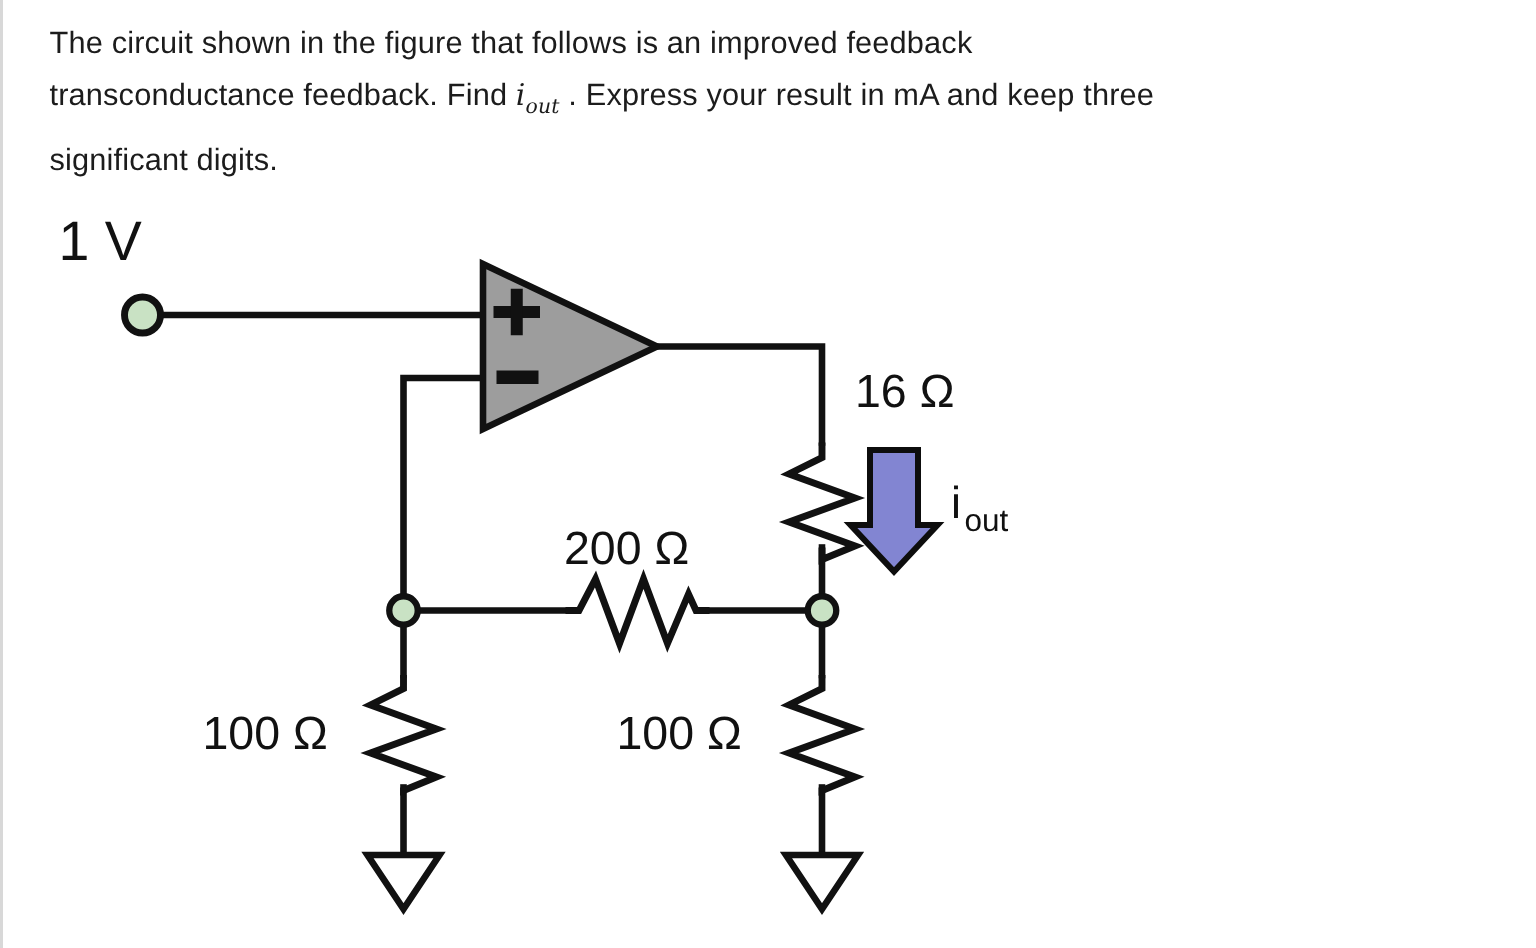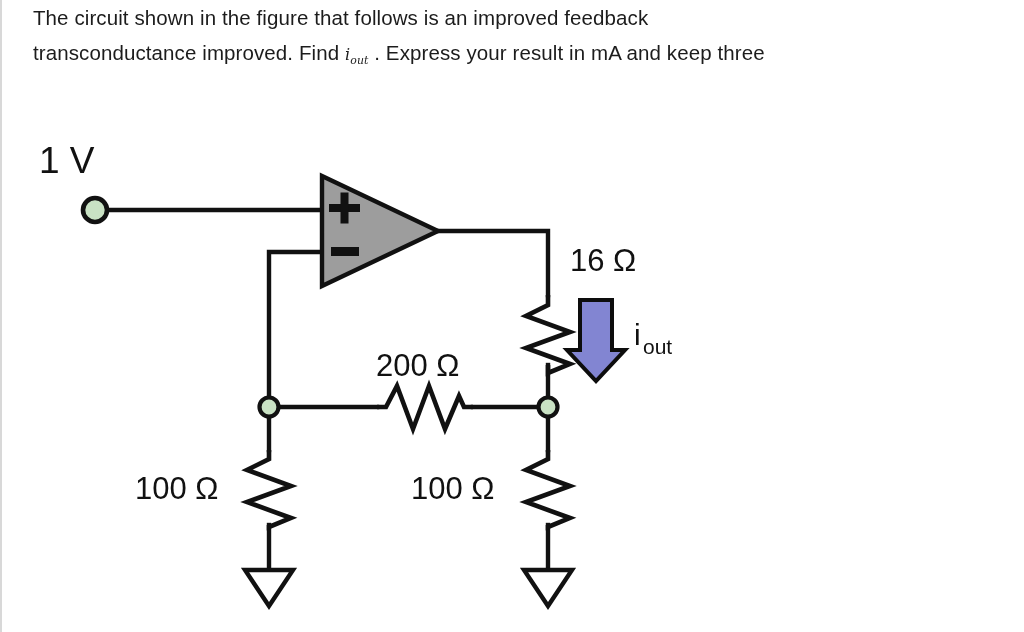--- a/index.html
+++ b/index.html
@@ -20,33 +20,33 @@
     left: 0; top: 0;
     width: 1024px;
     height: 632px;
     background: #ffffff;
     border-left: 2px solid #d8d8d8;
     box-sizing: border-box;
   }
   #question-text {
     position: absolute;
     left: 31px;
-    top: 0;
+    top: 11px;
     width: 930px;
     font-size: 20.5px;
     line-height: 35px;
     color: #1c1c1c;
     letter-spacing: 0.1px;
   }
   #question-text .italic-run {
   }
   .mathvar {
     font-family: "DejaVu Serif", serif;
     font-style: italic;
-    font-size: 16px;
+    font-size: 20px;
   }
   .mathvar sub {
     font-size: 0.68em;
     font-style: italic;
   }
   #circuit-figure {
     position: absolute;
     left: 0;
     top: 128px;
     width: 1024px;
@@ -117,21 +117,22 @@
     font-size: 21px;
   }
 </style>
 </head>
 <body>
 
 <div id="page">
 
   <div id="question-text">
     <span>The circuit shown in the figure that follows is an improved feedback</span><br>
-    <span>transconductance improved. Find </span><span class="mathvar"><span>i</span><sub>out</sub></span><span class="italic-run"> . Express your result in mA and keep three</span><br>
+    <span>transconductance feedback. Find </span><span class="mathvar"><span>i</span><sub>out</sub></span><span class="italic-run"> . Express your result in mA and keep three</span><br>
+    <span class="italic-run">significant digits.</span>
   </div>
 
   <div id="circuit-figure">
     <svg class="circuit" width="1024" height="504" viewBox="0 0 1024 504" xmlns="http://www.w3.org/2000/svg">
 
       <path class="wire" d="M 100 82 L 320 82"></path>
 
       <path class="wire" d="M 320 124 L 267 124 L 267 279"></path>
 
       <path class="wire" d="M 436 103 L 546 103 L 546 167"></path>

